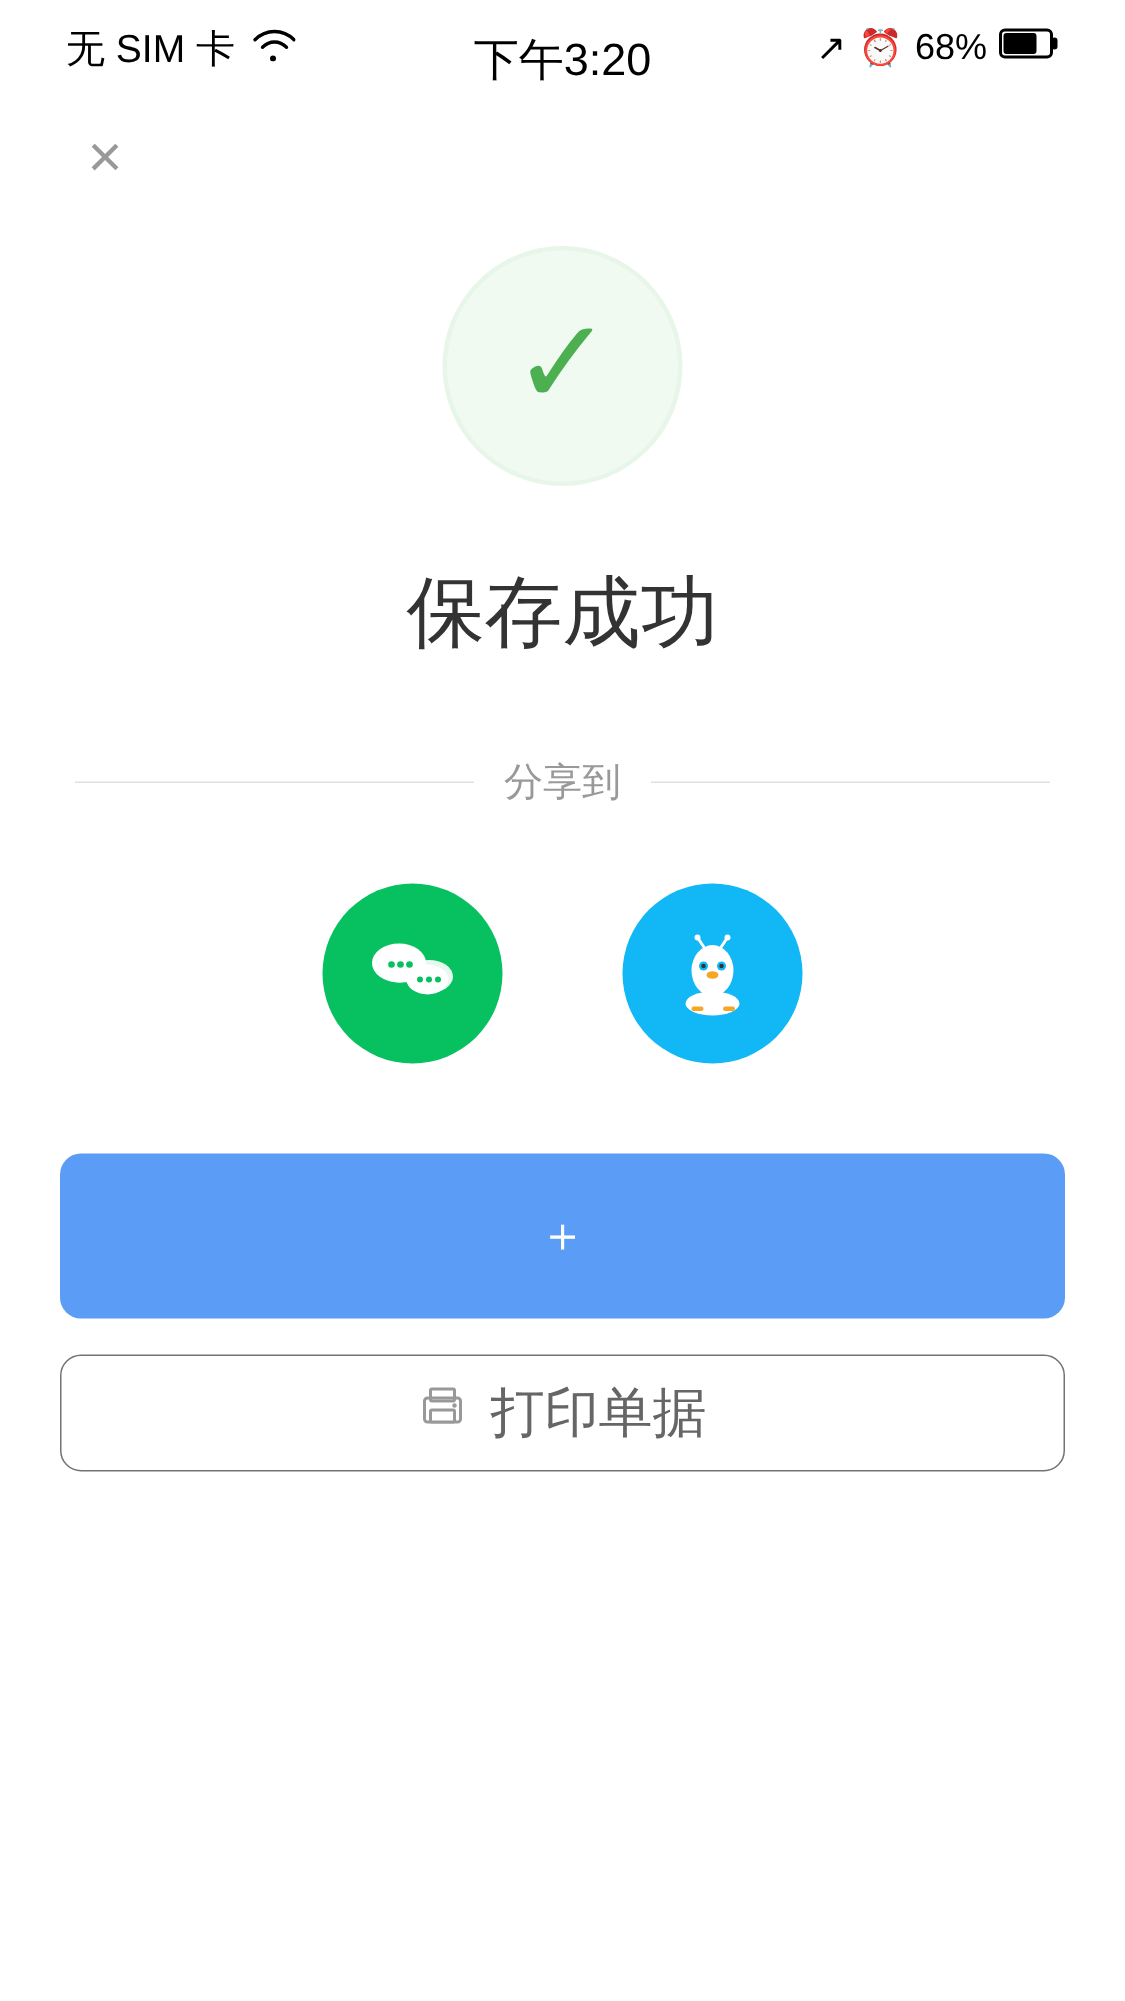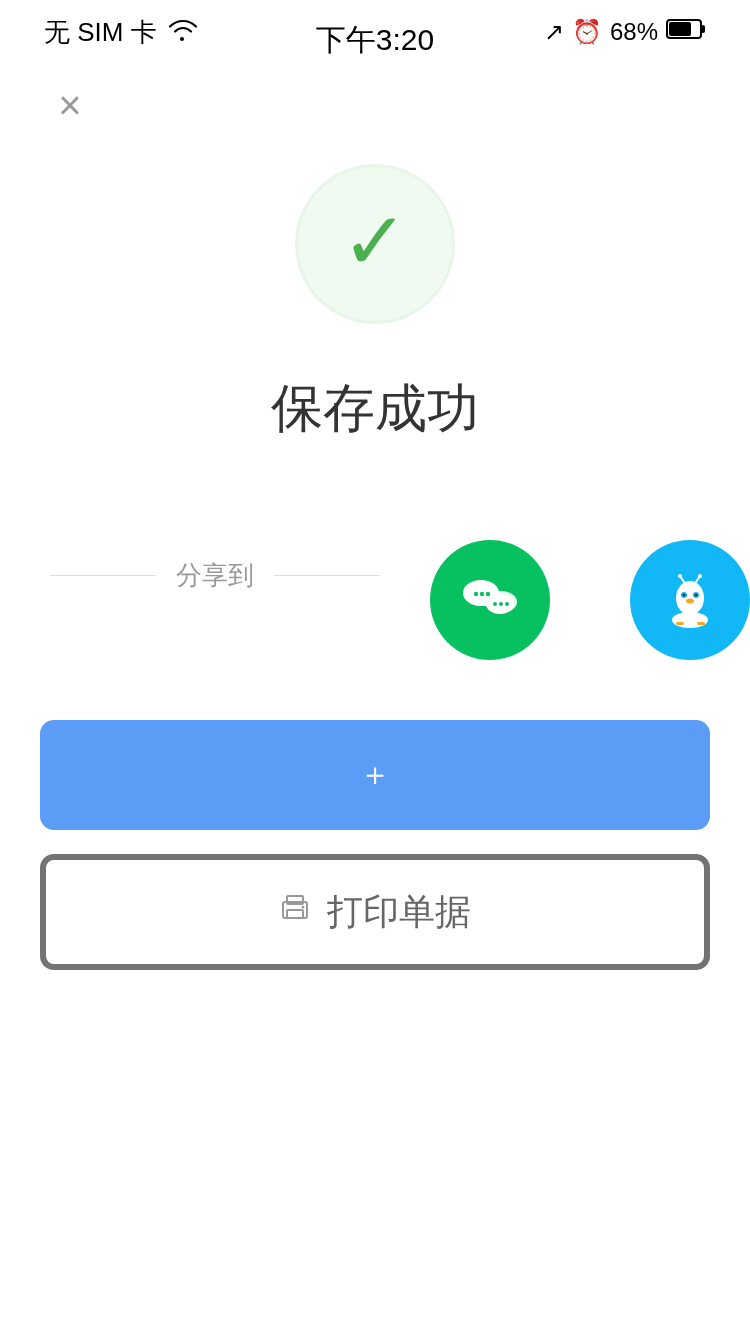--- a/index.html
+++ b/index.html
@@ -98,27 +98,28 @@
       font-size: 80px;
       line-height: 1;
       margin-top: -5px;
     }
 
     
     .success-title {
       font-size: 52px;
       color: #333;
       font-weight: 400;
-      margin-bottom: 96px;
+      margin-bottom: 60px;
     }
 
     
     .share-section {
       width: 100%;
       display: flex;
+      flex-direction: column;
       align-items: center;
       margin-bottom: 60px;
     }
 
     .share-divider {
       width: 100%;
       display: flex;
       align-items: center;
       gap: 20px;
       padding: 0 50px;
@@ -197,24 +198,24 @@
       justify-content: center;
       gap: 16px;
       cursor: pointer;
       font-size: 36px;
       color: #fff;
       font-weight: 400;
     }
 
     .btn-secondary {
       width: 100%;
-      height: 116px;
+      height: 78px;
       border-radius: 14px;
       background: #fff;
-      border: 6px solid #737373;
+      border: 1px solid #737373;
       display: flex;
       align-items: center;
       justify-content: center;
       gap: 16px;
       cursor: pointer;
       font-size: 36px;
       color: #666;
       font-weight: 400;
     }
 

